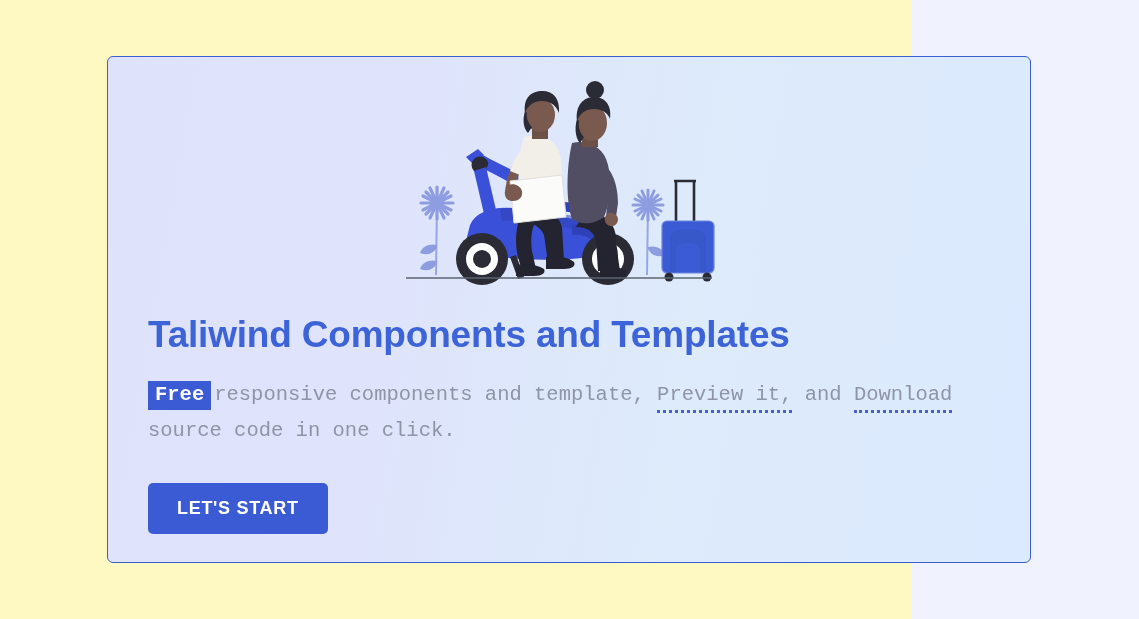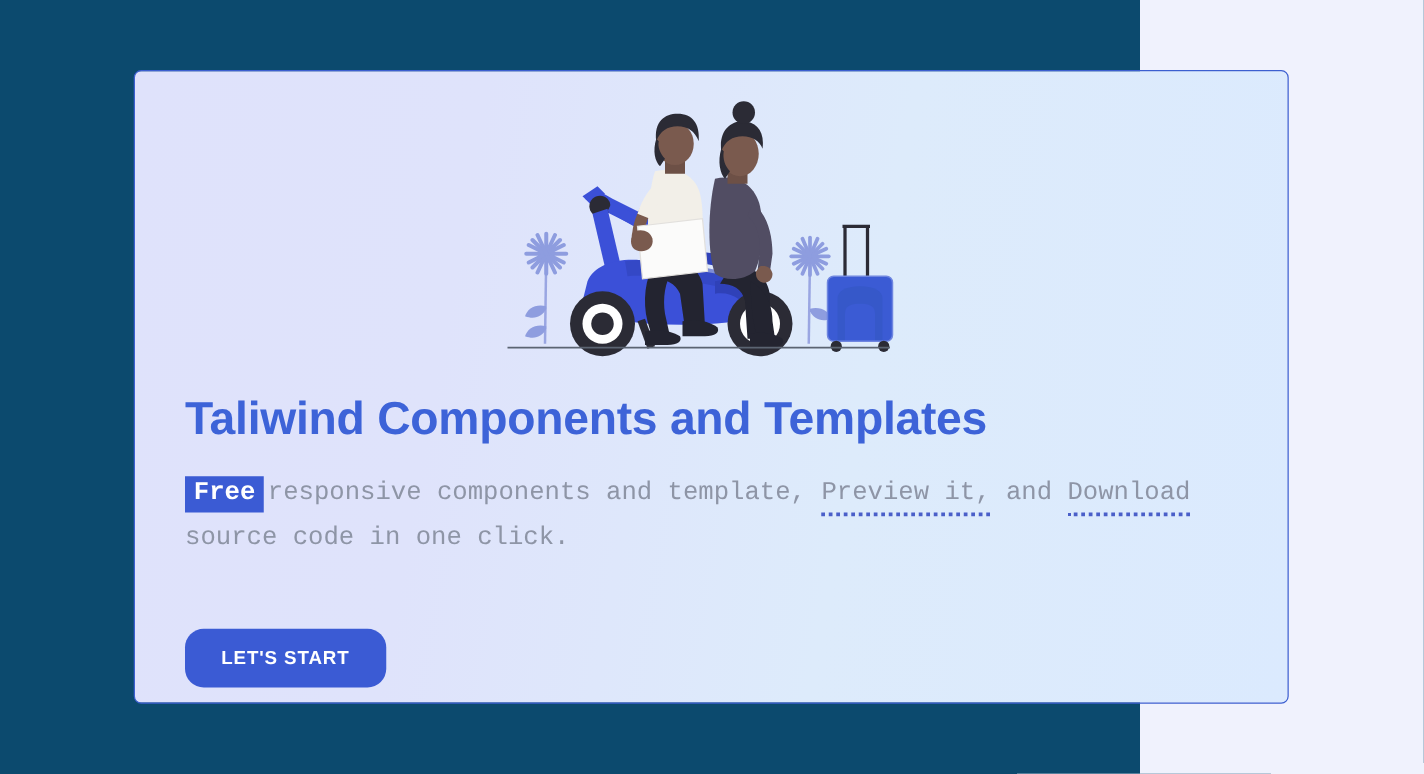--- a/index.html
+++ b/index.html
@@ -12,21 +12,21 @@
     height: 619px;
     background: #f0f2fd;
     font-family: "Liberation Sans", sans-serif;
     overflow: hidden;
   }
 
   .page {
     width: 912px;
     height: 619px;
     position: relative;
-    background: #0c4a6e;
+    background: #fef9c3;
   }
 
   
   .hero-card {
     position: absolute;
     left: 107px;
     top: 56px;
     width: 924px;
     height: 507px;
     border: 1.5px solid #3c5fd0;
@@ -86,26 +86,26 @@
   }
 
   .dotted {
     border-bottom: 3px dotted #4a5fc9;
     padding-bottom: 4px;
     color: #8e95a6;
   }
 
   .cta-button {
     display: inline-block;
-    margin-top: 54px;
+    margin-top: 34px;
     background: #3b5bd4;
     color: #ffffff;
     border: none;
-    border-radius: 15px;
-    font-size: 15px;
+    border-radius: 5px;
+    font-size: 18px;
     font-weight: 700;
     letter-spacing: 0.7px;
     padding: 15px 29px;
     cursor: pointer;
     font-family: "Liberation Sans", sans-serif;
   }
 </style>
 </head>
 <body>
 

